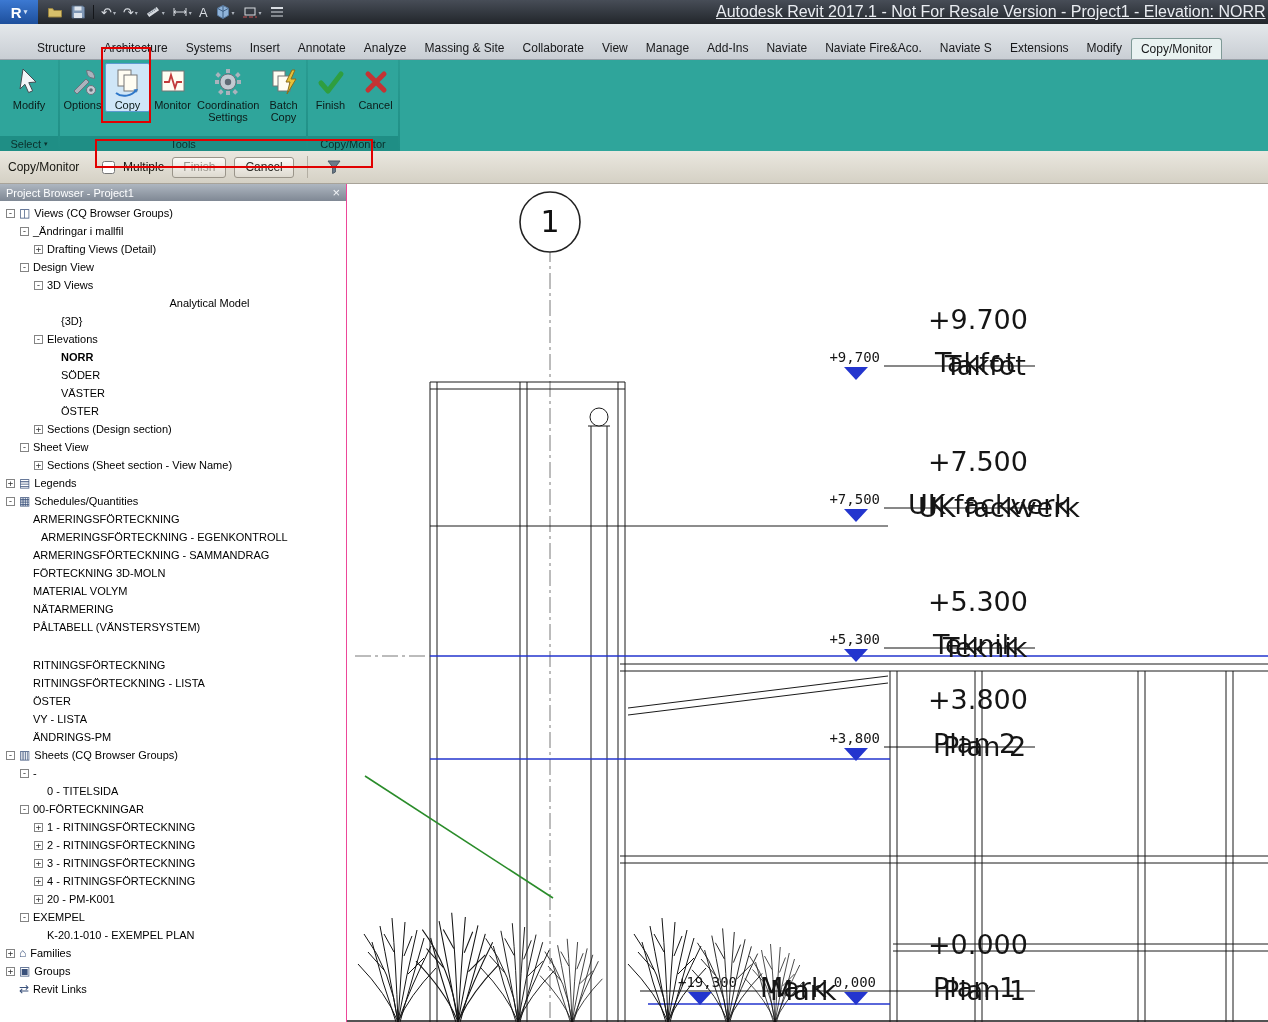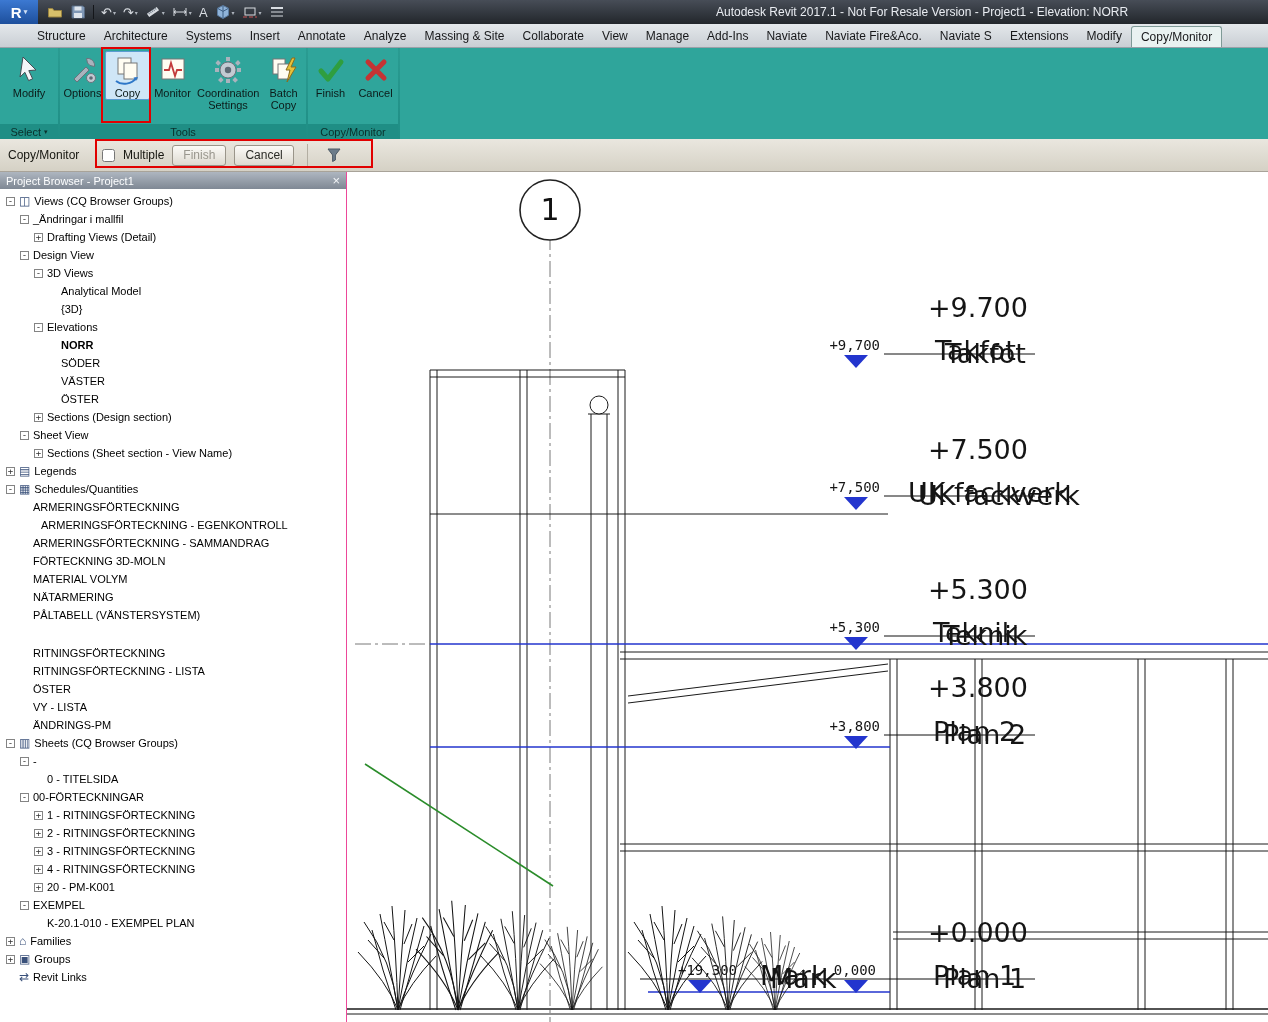--- a/index.html
+++ b/index.html
@@ -8,24 +8,24 @@
 
   
   .titlebar { height:24px; background:linear-gradient(#474d57,#22262b); display:flex; align-items:center; position:relative; }
   .revit-logo { width:38px; height:24px; background:linear-gradient(#3c79d2,#1d4f9c); color:#fff; font-weight:bold; font-size:15px; display:flex; align-items:center; justify-content:center; gap:2px; cursor:default; }
   .logo-caret { font-size:7px; color:#cfe0f5; }
   .qat { display:flex; align-items:center; gap:1px; padding-left:6px; }
   .qat-btn { height:20px; display:flex; align-items:center; padding:0 3px; color:#d9dde2; font-size:13px; }
   .qat-btn svg { display:block; }
   .qat-caret { font-size:6px; margin-left:1px; color:#aeb4bc; }
   .qat-sep { width:1px; height:14px; background:#14161a; margin:0 3px; }
-  .title-text { position:absolute; left:716px; top:0; height:24px; line-height:24px; color:#e9ecf1; font-size:12px; white-space:nowrap; }
+  .title-text { position:absolute; left:716px; top:0; height:24px; line-height:24px; color:#e9ecf1; font-size:16px; white-space:nowrap;text-decoration:underline; }
 
   
-  .tabbar { height:24px; background:linear-gradient(#e4e8eb,#c9ced4); display:flex; align-items:flex-end; padding-left:28px; border-bottom:1px solid #9aa0a8; overflow:hidden; }
+  .tabbar { height:36px; background:linear-gradient(#e4e8eb,#c9ced4); display:flex; align-items:flex-end; padding-left:28px; border-bottom:1px solid #9aa0a8; overflow:hidden; }
   .tab { height:21px; line-height:21px; padding:0 9px; font-size:12px; color:#17181a; white-space:nowrap; cursor:default; }
   .tab.active { background:#e9f2f1; border:1px solid #7f9a97; border-bottom:none; border-radius:3px 3px 0 0; }
 
   
   .ribbon { height:91px; background:#2fa59b; display:flex; position:relative; }
   .rpanel { display:flex; flex-direction:column; }
   .rpanel-body { flex:1; display:flex; align-items:flex-start; padding-top:3px; }
   .rpanel-label { height:15px; background:#1f8e85; font-size:11px; color:#0a2f2b; display:flex; align-items:center; justify-content:center; gap:3px; }
   .rsep { width:2px; background:linear-gradient(#2a9c92,#1f8e85); }
   .rbtn { width:45px; display:flex; flex-direction:column; align-items:center; padding-top:2px; gap:1px; background:transparent; border:1px solid transparent; font-family:inherit; cursor:default; }
@@ -304,21 +304,21 @@
           <div class="tree-row" style="padding-left: 20px;">
     <span class="expander">-</span>
 
     <span class="tree-label">Design View</span>
   </div>
           <div class="tree-row" style="padding-left: 34px;">
     <span class="expander">-</span>
 
     <span class="tree-label">3D Views</span>
   </div>
-          <div class="tree-row" style="padding-left: 48px;">
+          <div class="tree-row" style="padding-left: 60px; justify-content: center;">
     <span class="expander" style="visibility: hidden;"></span>
 
     <span class="tree-label">Analytical Model</span>
   </div>
           <div class="tree-row" style="padding-left: 48px;">
     <span class="expander" style="visibility: hidden;"></span>
 
     <span class="tree-label">{3D}</span>
   </div>
           <div class="tree-row" style="padding-left: 34px;">

